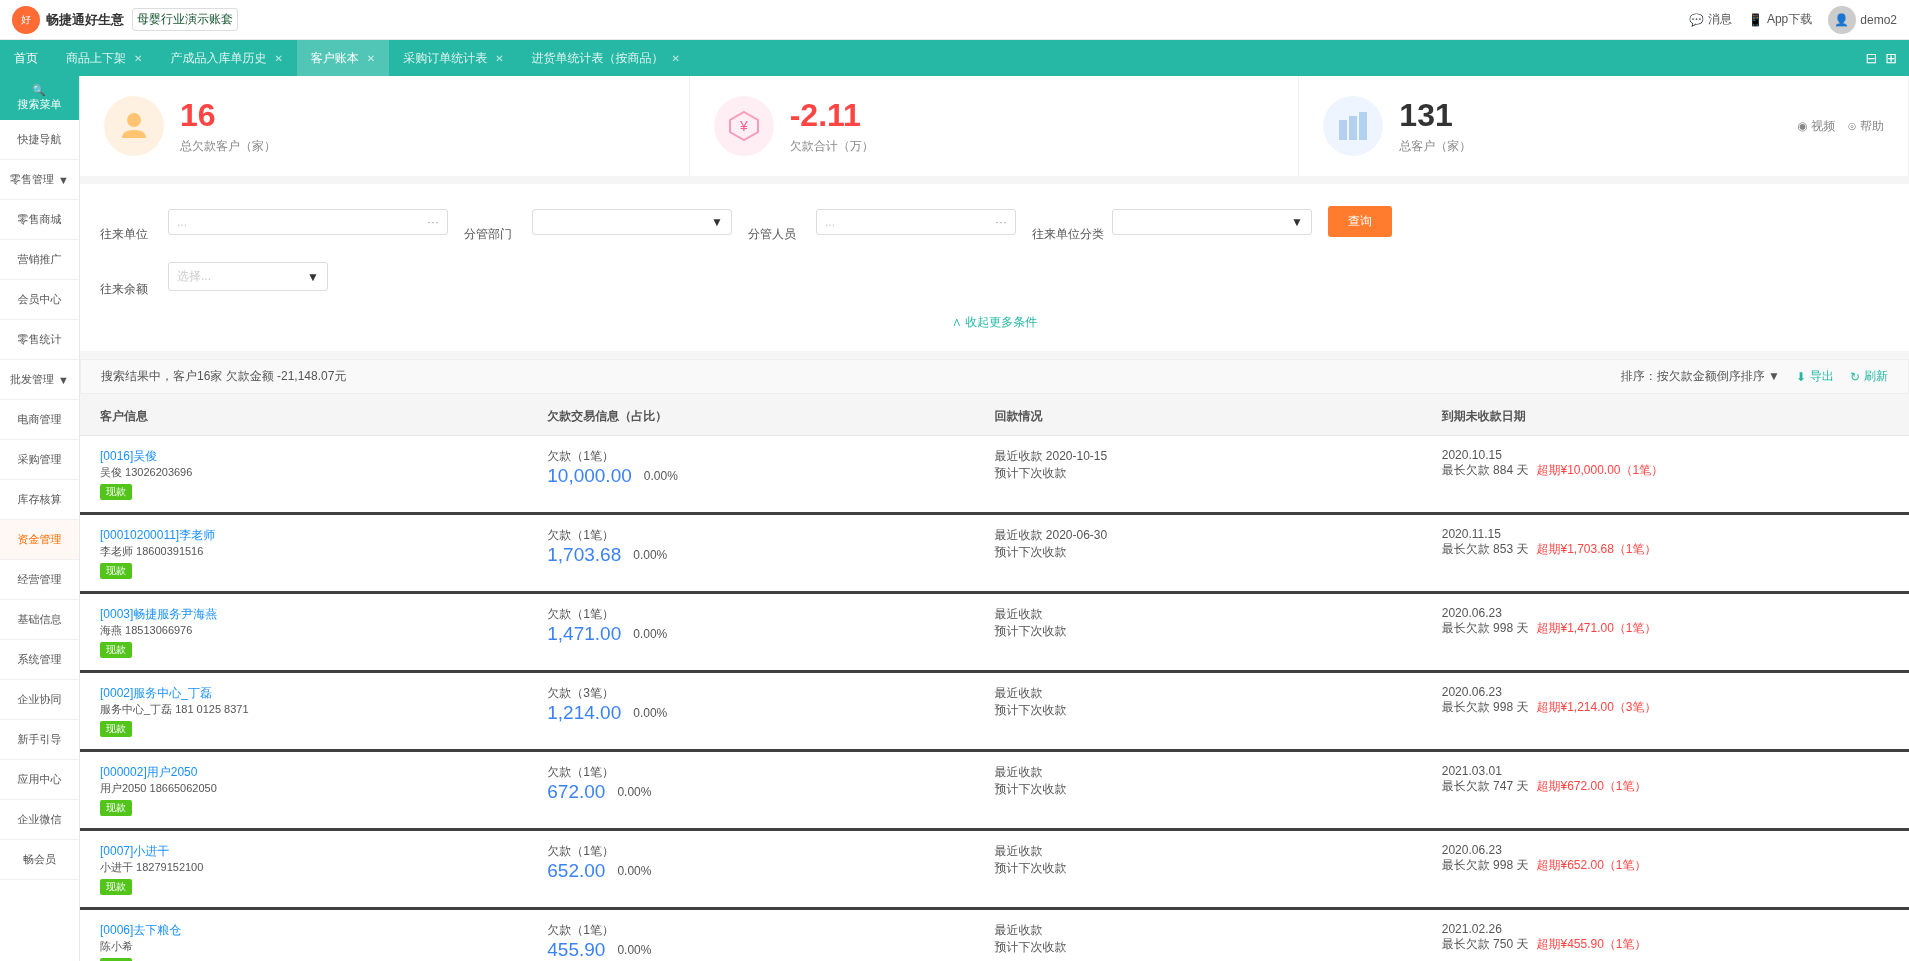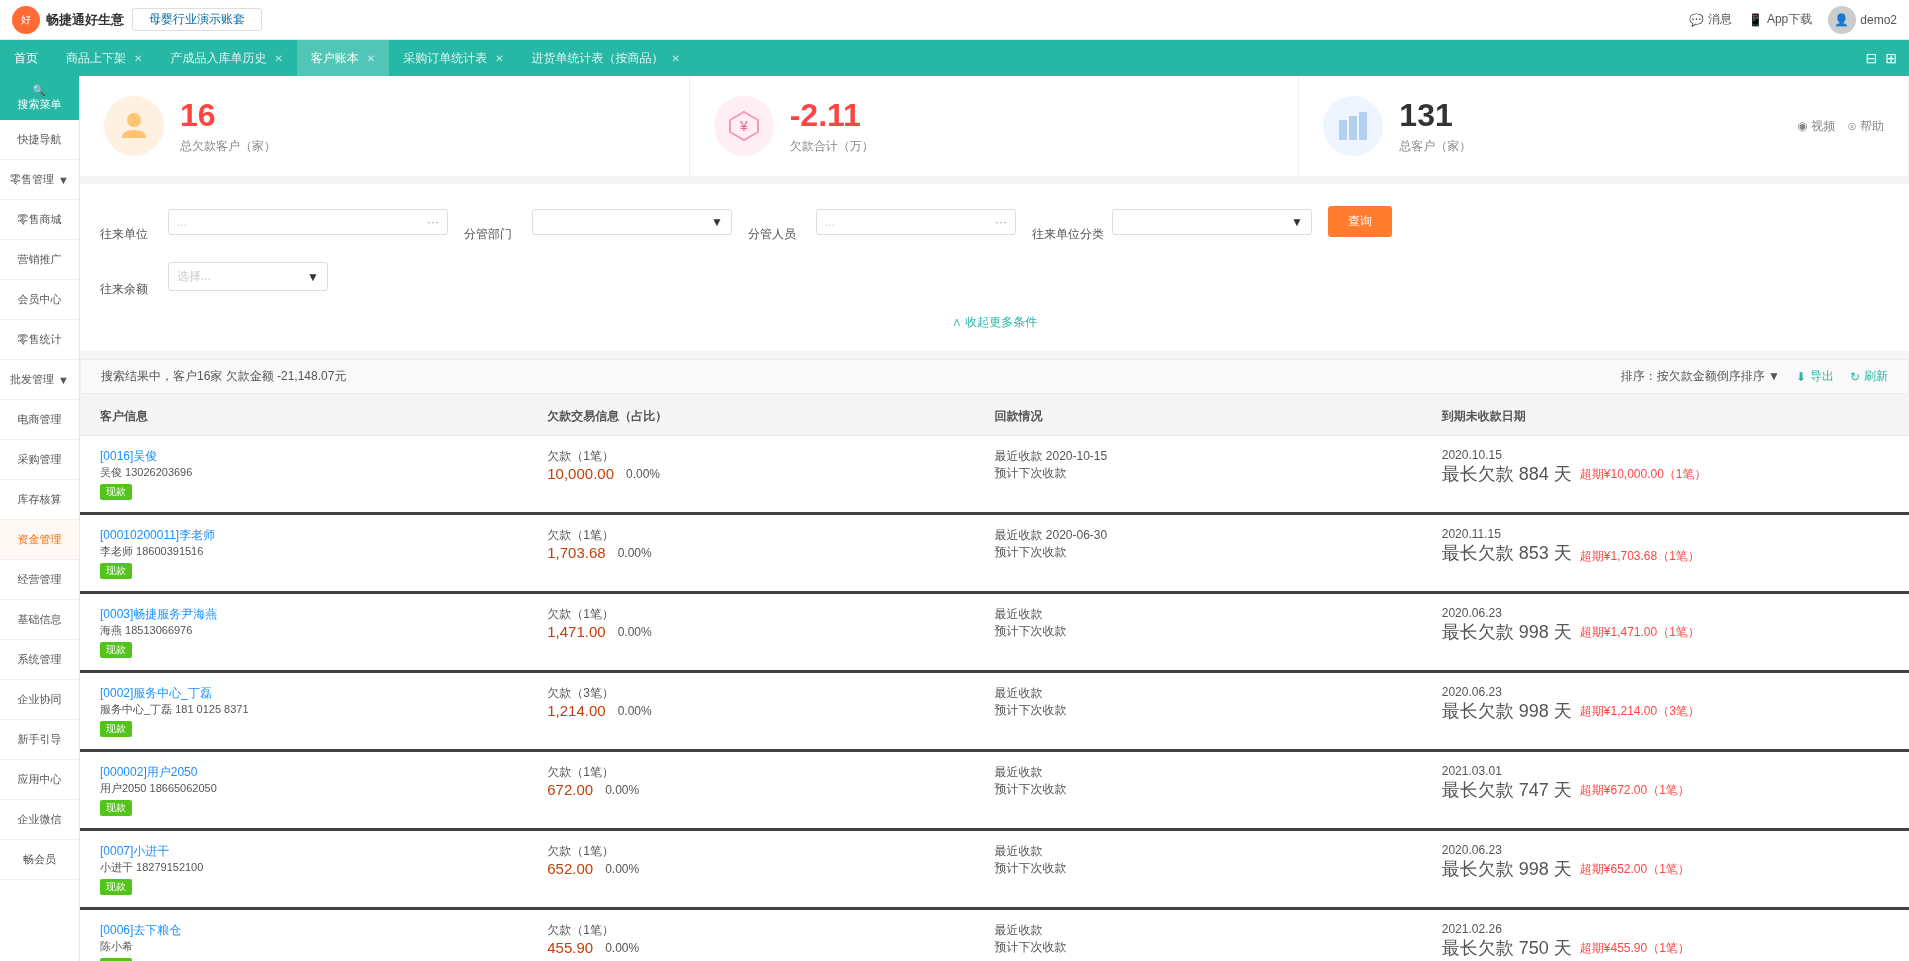--- a/index.html
+++ b/index.html
@@ -4,21 +4,21 @@
   <style>
     * { margin: 0; padding: 0; box-sizing: border-box; }
     body { font-family: 'Microsoft YaHei', Arial, sans-serif; font-size: 12px; background: #f5f5f5; color: #333; overflow-x: hidden; }
     
     
     .top-bar { display: flex; align-items: center; justify-content: space-between; background: #fff; height: 40px; padding: 0 12px; border-bottom: 1px solid #e8e8e8; }
     .top-bar-left { display: flex; align-items: center; gap: 8px; }
     .logo-area { display: flex; align-items: center; gap: 6px; }
     .logo-icon { width: 28px; height: 28px; background: #ff6b35; border-radius: 50%; display: flex; align-items: center; justify-content: center; color: white; font-size: 10px; }
     .logo-text { font-size: 13px; color: #333; font-weight: bold; }
-    .store-name { font-size: 12px; color: #0369a1; border: 1px solid #ddd; padding: 2px 16px; border-radius: 3px; }
+    .store-name { font-size: 12px; color: #14532d; border: 1px solid #ddd; padding: 2px 4px; border-radius: 3px; }
     .top-bar-right { display: flex; align-items: center; gap: 16px; }
     .top-right-item { display: flex; align-items: center; gap: 4px; color: #555; font-size: 12px; cursor: pointer; }
     .avatar { width: 28px; height: 28px; border-radius: 50%; background: #ccc; overflow: hidden; display: flex; align-items: center; justify-content: center; }
 
     
     .tab-bar { display: flex; background: #26b8a5; align-items: center; height: 36px; }
     .tab-item { display: flex; align-items: center; padding: 0 14px; height: 36px; color: rgba(255,255,255,0.85); font-size: 12px; cursor: pointer; position: relative; gap: 4px; }
     .tab-item.active { background: rgba(255,255,255,0.2); color: #fff; }
     .tab-item .close-btn { font-size: 10px; color: rgba(255,255,255,0.7); margin-left: 4px; cursor: pointer; }
     .tab-home { padding: 0 14px; color: #fff; font-size: 12px; cursor: pointer; height: 36px; display: flex; align-items: center; }
@@ -68,26 +68,26 @@
     .results-bar-right { display: flex; gap: 16px; align-items: center; color: #555; }
     .results-btn { display: flex; align-items: center; gap: 4px; cursor: pointer; color: #26b8a5; }
 
     
     .table-container { background: #fff; }
     .table-header { display: grid; grid-template-columns: 2fr 2fr 2fr 2fr; padding: 10px 20px; background: #f5f5f5; border-bottom: 1px solid #e8e8e8; font-size: 12px; font-weight: bold; color: #555; }
     .table-row { display: grid; grid-template-columns: 2fr 2fr 2fr 2fr; padding: 12px 20px; border-bottom: 3px solid #404040; background: #fff; }
     .customer-name { color: #1890ff; font-size: 12px; cursor: pointer; }
     .customer-phone { color: #555; font-size: 11px; }
     .badge { display: inline-block; background: #52c41a; color: white; font-size: 10px; padding: 1px 6px; border-radius: 2px; margin-top: 4px; }
-    .amount-red { color: #c2410c; font-size: 15px; }
+    .amount-red { color: #3b82f6; font-size: 19px; }
     .percent { color: #555; font-size: 12px; }
     .debt-count { color: #555; font-size: 12px; }
     .overdue-link { color: #ff4444; font-size: 12px; cursor: pointer; }
     .date-text { color: #555; font-size: 12px; }
-    .days-text { color: #555; font-size: 18px; }
+    .days-text { color: #555; font-size: 12px; }
   </style>
 </head>
 <body>
 
 <div class="top-bar">
   <div class="top-bar-left">
     <div class="logo-area">
       <div class="logo-icon">好</div>
       <div class="logo-text">畅捷通好生意</div>
     </div>

